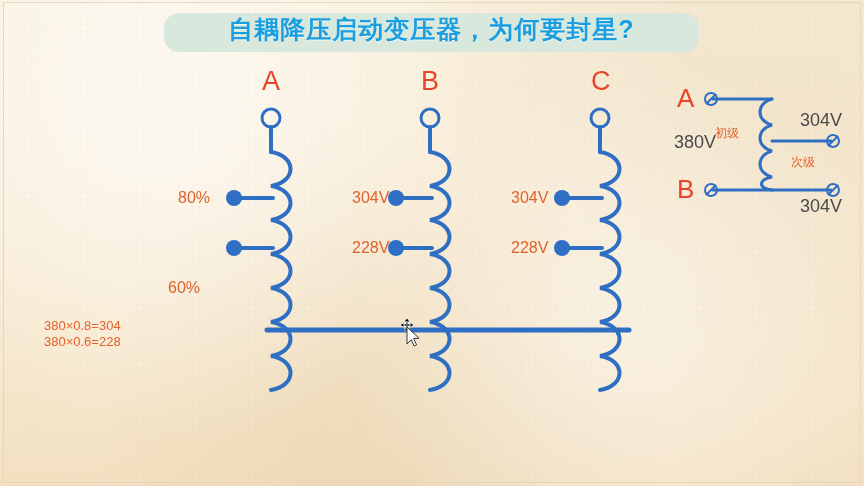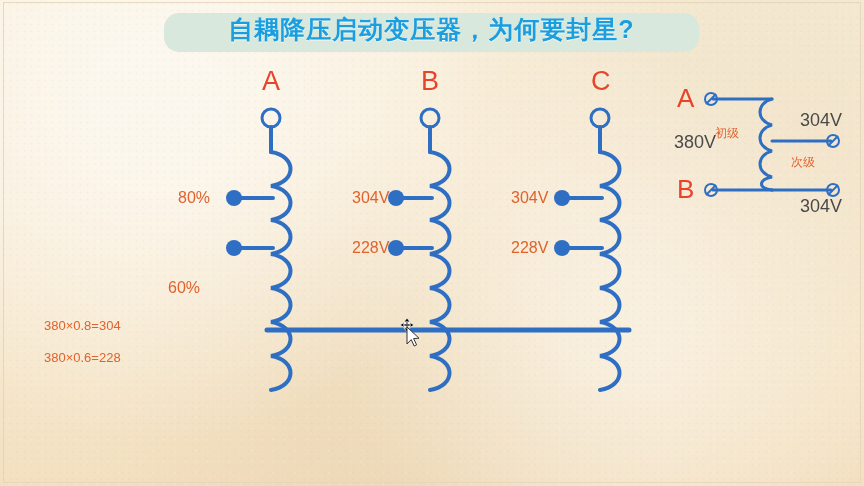--- a/index.html
+++ b/index.html
@@ -169,21 +169,21 @@
   <div class="lbl tap" style="left:178px;top:189px;">80%</div>
   <div class="lbl tap" style="left:168px;top:239px;margin-top:40px;">60%</div>
 
   <div class="lbl tap" style="left:352px;top:189px;">304V</div>
   <div class="lbl tap" style="left:352px;top:239px;">228V</div>
 
   <div class="lbl tap" style="left:511px;top:189px;">304V</div>
   <div class="lbl tap" style="left:511px;top:239px;">228V</div>
 
   <div class="lbl formula" style="left:44px;top:316px;">380×0.8=304</div>
-  <div class="lbl formula" style="left:44px;top:348px;">380×0.6=228</div>
+  <div class="lbl formula" style="left:44px;top:332px;">380×0.6=228</div>
 
 
   <div class="lbl inset-term" style="left:677px;top:83px;">A</div>
   <div class="lbl inset-term" style="left:677px;top:174px;">B</div>
 
   <div class="lbl inset-v" style="left:674px;top:132px;">380V</div>
 
   <div class="lbl inset-wind" style="left:715px;top:126px;">初级</div>
   <div class="lbl inset-wind" style="left:791px;top:155px;">次级</div>
 

